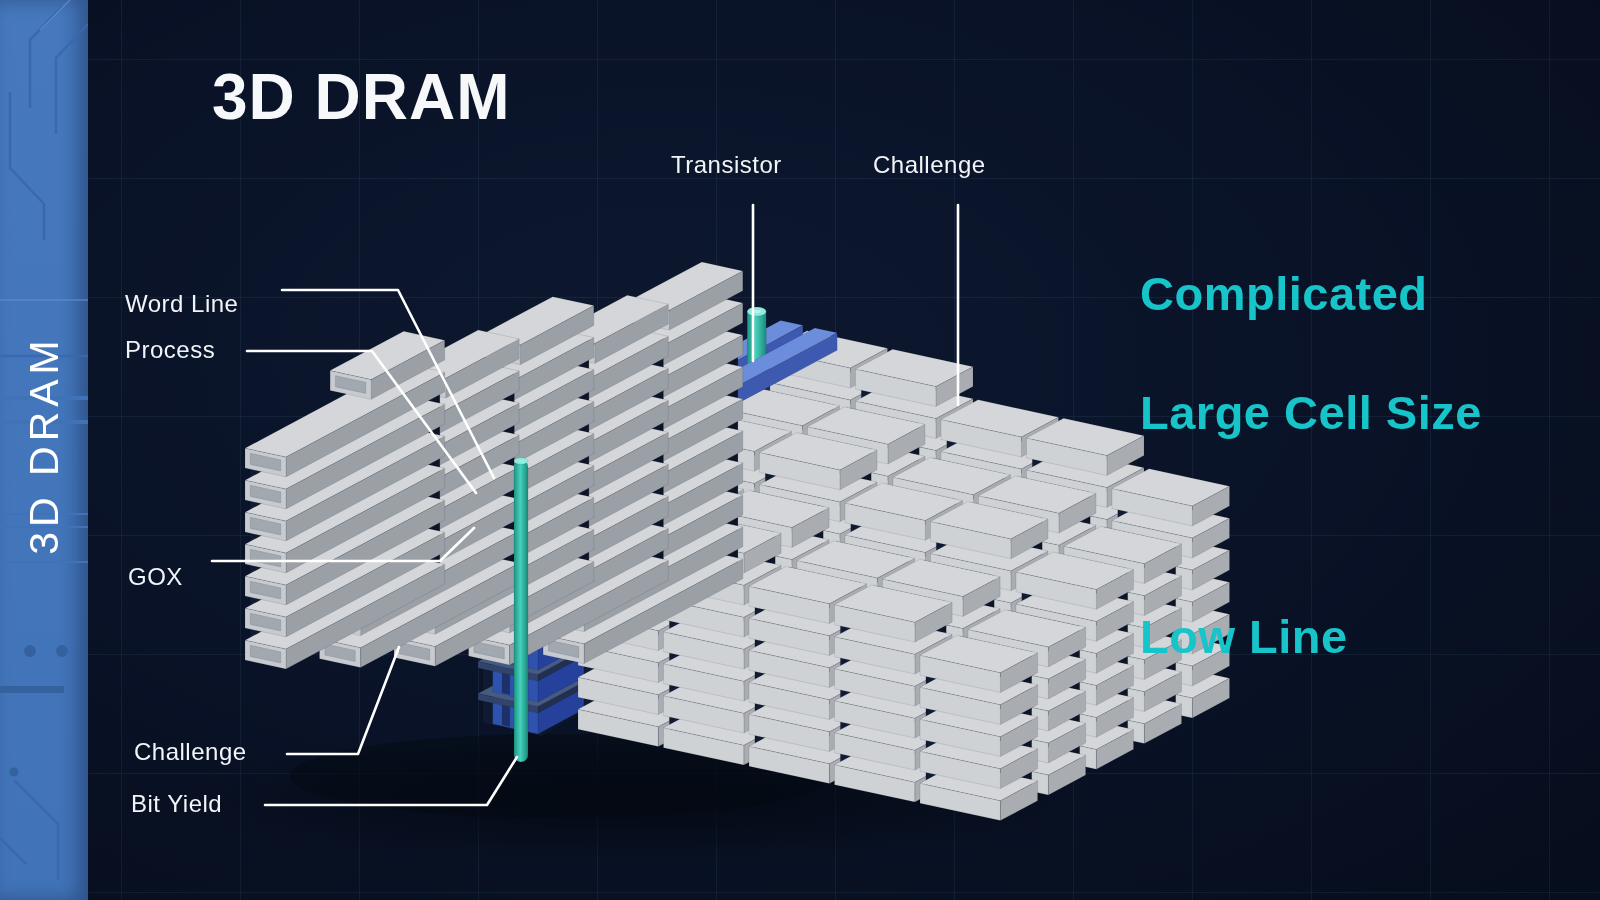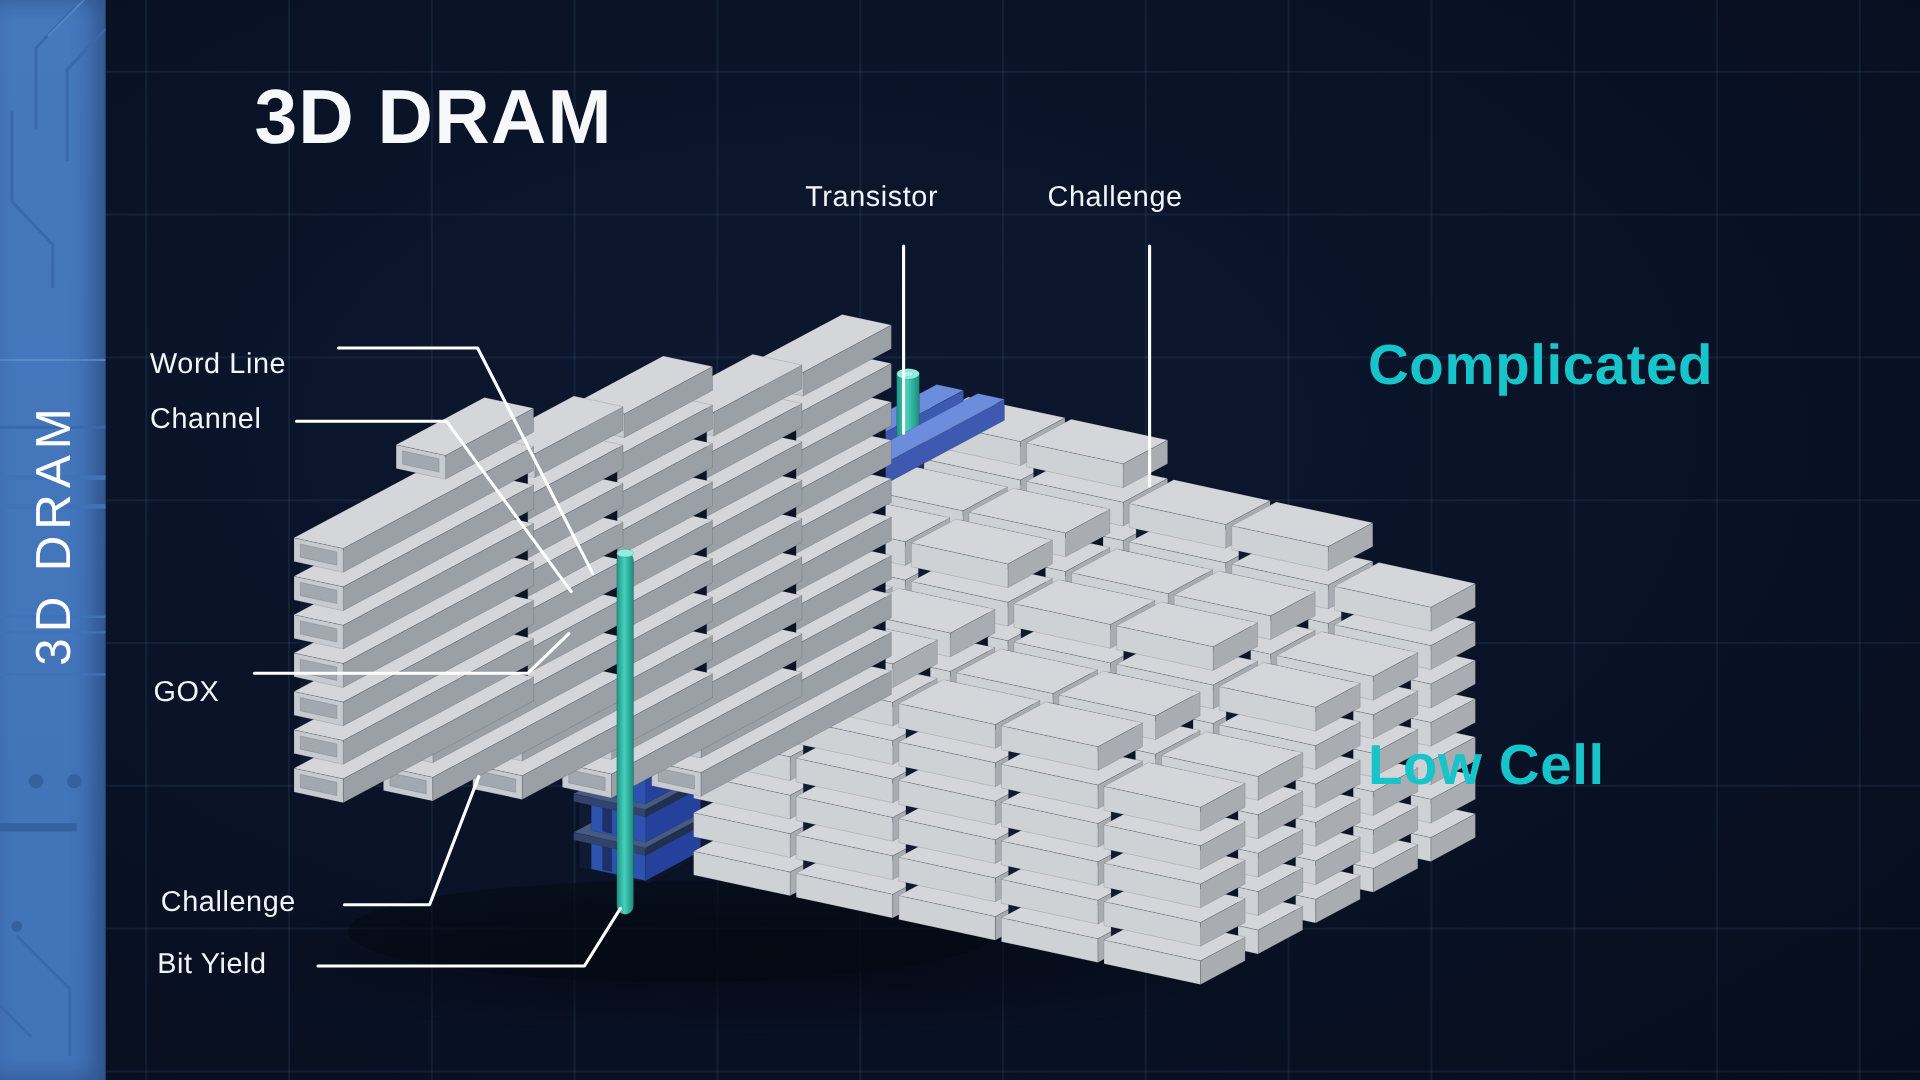--- a/index.html
+++ b/index.html
@@ -985,28 +985,29 @@
       </g>
     </svg>
     <div class="sidebar-title">3D DRAM</div>
   </div>
 
   <div class="page-title">3D DRAM</div>
 
   <div class="dlabel" style="left:671px;top:151px">Transistor</div>
   <div class="dlabel" style="left:873px;top:151px">Challenge</div>
   <div class="dlabel" style="left:125px;top:290px">Word Line</div>
-  <div class="dlabel" style="left:125px;top:336px">Channel</div>
+  <div class="dlabel" style="left:125px;top:336px">Process</div>
   <div class="dlabel" style="left:128px;top:563px">GOX</div>
   <div class="dlabel" style="left:134px;top:738px">Challenge</div>
   <div class="dlabel" style="left:131px;top:790px">Bit Yield</div>
 
   <div class="issues">
-    <div class="issue" style="top: 266px; color: rgb(23, 196, 201); margin-top: 10px;">Complicated</div>
-    <div class="issue" style="top: 609px; color: rgb(23, 196, 201);">Low Cell</div>
+    <div class="issue" style="top: 266px; color: rgb(23, 196, 201);">Complicated</div>
+    <div class="issue" style="top: 385px; color: rgb(23, 196, 201);">Large Cell Size</div>
+    <div class="issue" style="top: 609px; color: rgb(23, 196, 201);">Low Line</div>
   </div>
 
   <div class="logo">
     
     
     
   </div>
 
 </div>
 

